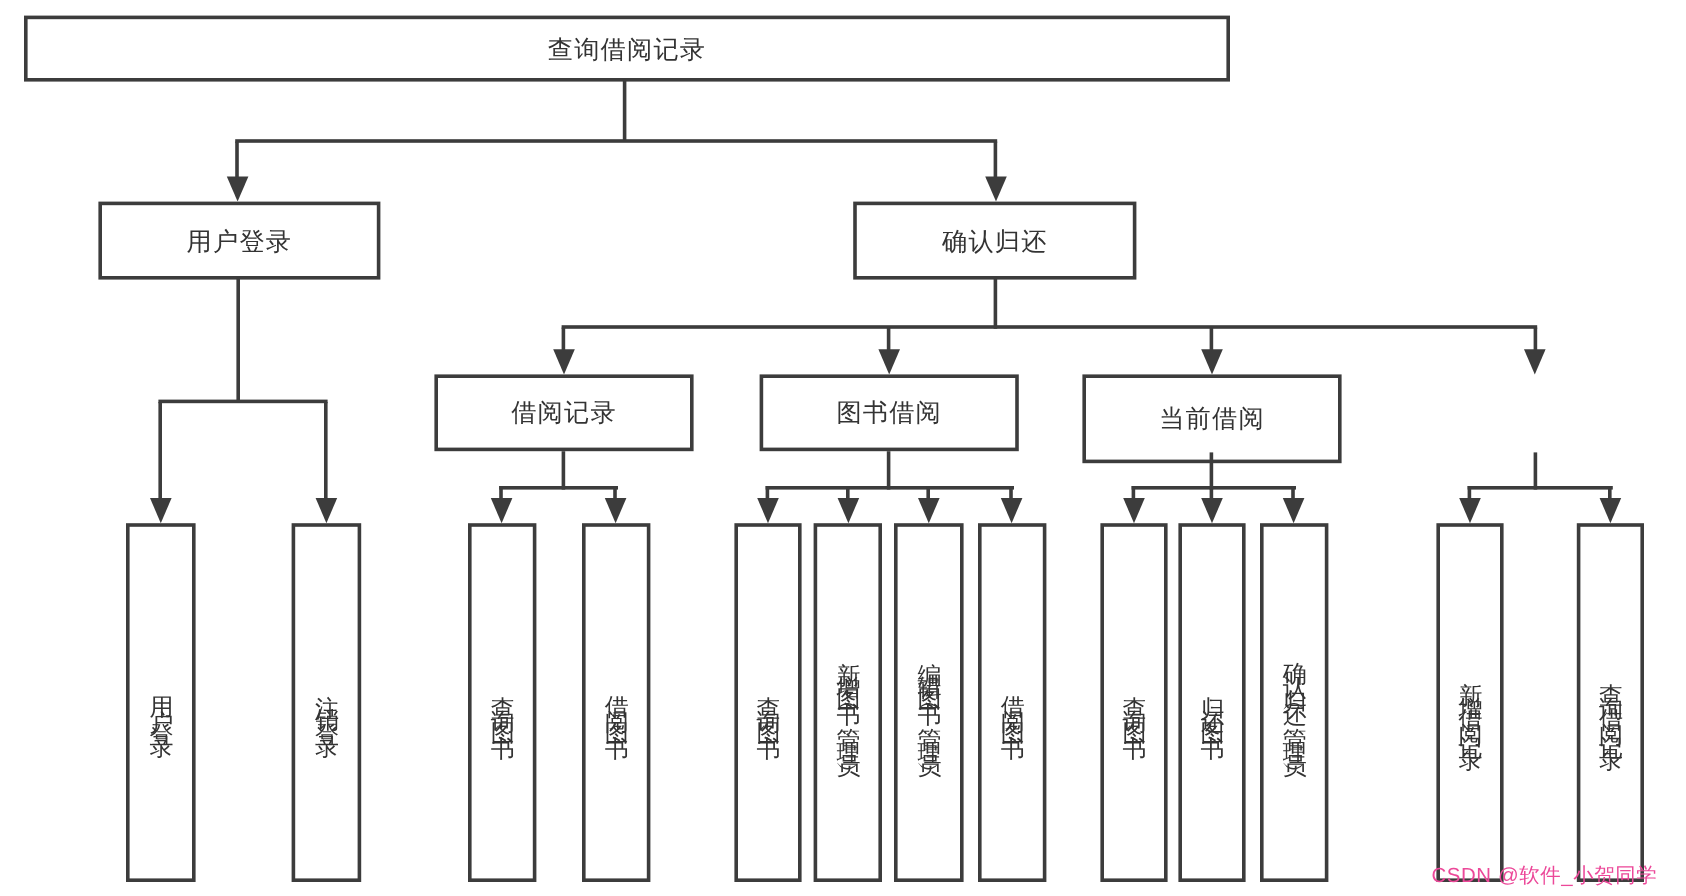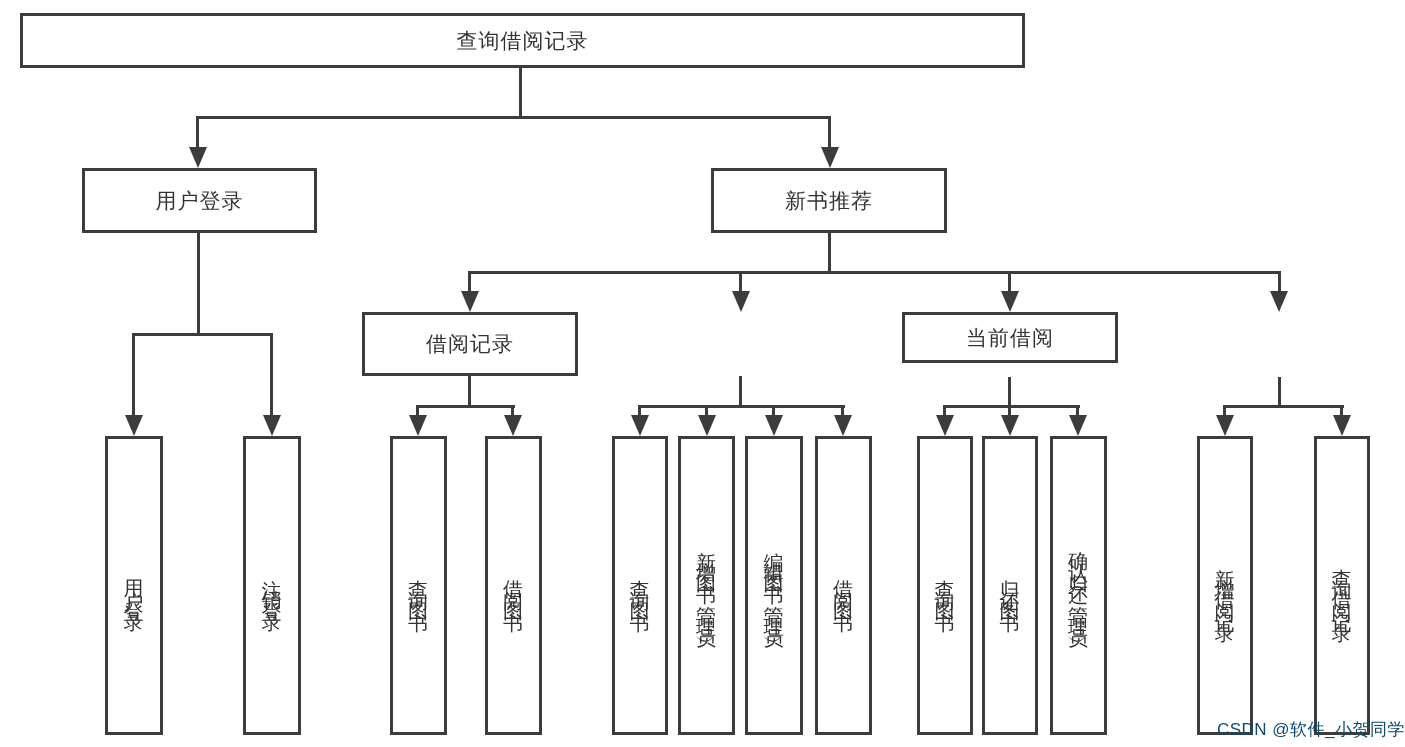--- a/index.html
+++ b/index.html
@@ -38,65 +38,66 @@
   .hline { position: absolute; height: 3px; background: #3c3c3c; }
   .arrow {
     position: absolute;
     width: 0; height: 0;
     border-left: 9px solid transparent;
     border-right: 9px solid transparent;
     border-top: 21px solid #3c3c3c;
   }
   .watermark {
     position: absolute;
-    right: 0;
+    right: 24px;
     bottom: 6px;
     font-size: 17px;
-    color: #0c4a6e;
+    color: #ec4899;
     letter-spacing: 0.5px;
     white-space: nowrap;
   }
 </style>
 </head>
 <body>
 
 <div id="stage">
 
   <div class="box hbox" style="left:20px;top:13px;width:1005px;height:55px">查询借阅记录</div>
 
   <div class="vline" style="left:519px;top:66px;height:52px"></div>
   <div class="hline" style="left:196px;top:116px;width:635px"></div>
   <div class="vline" style="left:196px;top:118px;height:32px"></div>
   <div class="arrow" style="left:189px;top:147px"></div>
   <div class="vline" style="left:828px;top:118px;height:32px"></div>
   <div class="arrow" style="left:821px;top:147px"></div>
 
   <div class="box hbox" style="left:82px;top:168px;width:235px;height:65px">用户登录</div>
-  <div class="box hbox" style="left:711px;top:168px;width:236px;height:65px">新书推荐</div>
+  <div class="box hbox" style="left:711px;top:168px;width:236px;height:65px">确认归还</div>
 
   <div class="vline" style="left:197px;top:231px;height:104px"></div>
   <div class="hline" style="left:132px;top:333px;width:141px"></div>
   <div class="vline" style="left:132px;top:335px;height:83px"></div>
   <div class="arrow" style="left:125px;top:415px"></div>
   <div class="vline" style="left:270px;top:335px;height:83px"></div>
   <div class="arrow" style="left:263px;top:415px"></div>
 
   <div class="vline" style="left:828px;top:231px;height:43px"></div>
   <div class="hline" style="left:468px;top:271px;width:813px"></div>
   <div class="vline" style="left:468px;top:273px;height:20px"></div>
   <div class="arrow" style="left:461px;top:291px"></div>
   <div class="vline" style="left:739px;top:273px;height:20px"></div>
   <div class="arrow" style="left:732px;top:291px"></div>
   <div class="vline" style="left:1008px;top:273px;height:20px"></div>
   <div class="arrow" style="left:1001px;top:291px"></div>
   <div class="vline" style="left:1278px;top:273px;height:20px"></div>
   <div class="arrow" style="left:1270px;top:291px"></div>
 
   <div class="box hbox" style="left:362px;top:312px;width:216px;height:64px">借阅记录</div>
-  <div class="box hbox" style="left:902px;top:312px;width:216px;height:51px">当前借阅</div>
+  <div class="box hbox" style="left:633px;top:312px;width:216px;height:64px">图书借阅</div>
+  <div class="box hbox" style="left:902px;top:312px;width:216px;height:74px">当前借阅</div>
 
   <div class="vline" style="left:468px;top:376px;height:32px"></div>
   <div class="hline" style="left:416px;top:405px;width:99px"></div>
   <div class="vline" style="left:416px;top:405px;height:13px"></div>
   <div class="arrow" style="left:409px;top:415px"></div>
   <div class="vline" style="left:511px;top:405px;height:13px"></div>
   <div class="arrow" style="left:504px;top:415px"></div>
 
   <div class="vline" style="left:739px;top:376px;height:32px"></div>
   <div class="hline" style="left:638px;top:405px;width:207px"></div>

